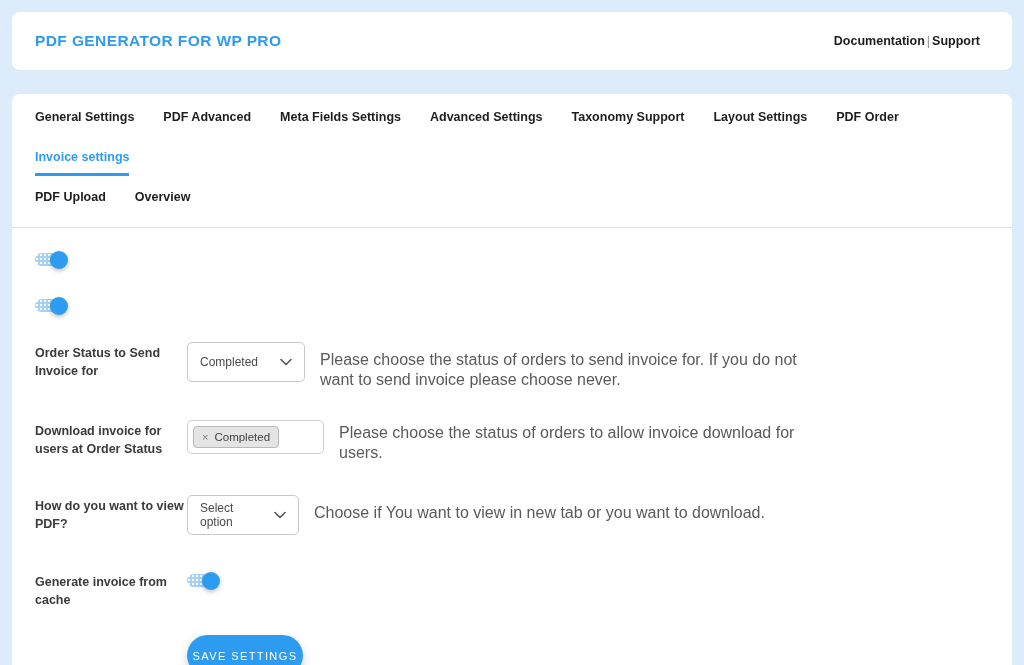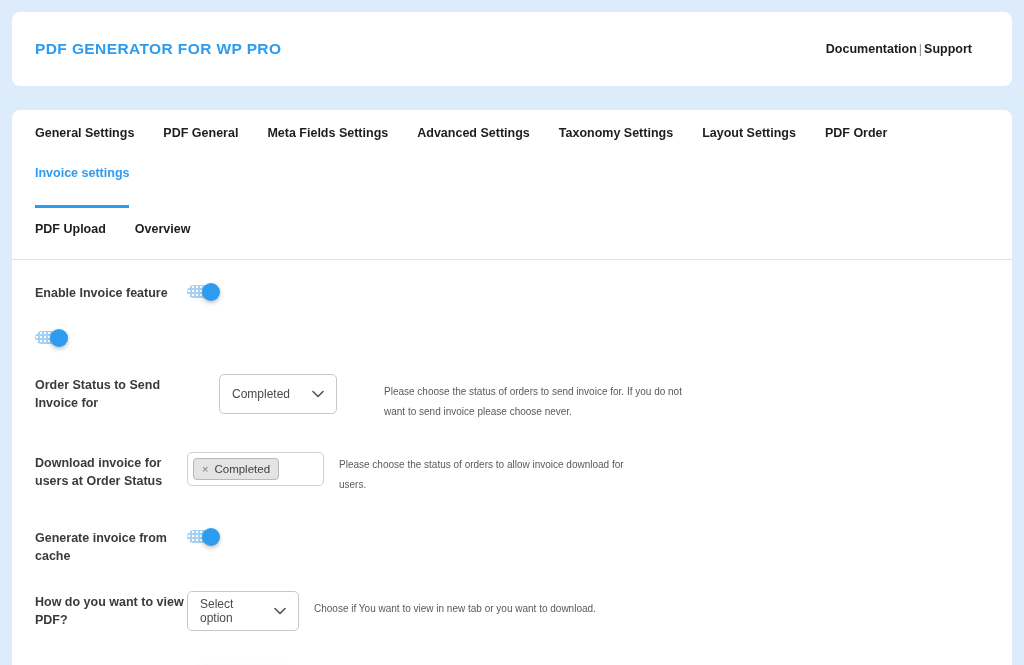--- a/index.html
+++ b/index.html
@@ -9,25 +9,25 @@
     font-family: "Liberation Sans", sans-serif;
     padding: 12px;
     overflow: hidden;
   }
   .card {
     background: #ffffff;
     border-radius: 8px;
   }
   
   .header-card {
-    height: 74px;
+    height: 58px;
     display: flex;
     align-items: center;
     justify-content: space-between;
-    padding: 0 40px 0 23px;
+    padding: 0 32px 0 23px;
     margin-bottom: 8px;
   }
   .plugin-title {
     color: #2d9cf0;
     font-size: 15.5px;
     font-weight: 800;
     letter-spacing: 0.4px;
   }
   .header-links {
     display: flex;
@@ -57,21 +57,21 @@
     color: #1e1e1e;
     line-height: 20px;
     padding-bottom: 9px;
     margin-bottom: 11px;
     cursor: pointer;
     white-space: nowrap;
   }
   .tab.active {
     color: #2d9cf0;
     border-bottom: 3px solid #2d9cf0;
-    padding-bottom: 22px;
+    padding-bottom: 6px;
   }
   .tab-break { width: 100%; height: 0; }
   
   .form {
     padding: 22px 23px 0 23px;
   }
   .form-row {
     display: flex;
     align-items: flex-start;
   }
@@ -79,21 +79,21 @@
     width: 152px;
     flex: 0 0 152px;
     font-size: 12.5px;
     font-weight: 700;
     color: #3b3b3b;
     line-height: 18px;
     white-space: pre-line;
     padding-top: 2px;
   }
   .row-toggle    { margin-bottom: 26px; min-height: 20px; }
-  .row-select    { margin-bottom: 30px; gap: 32px; }
+  .row-select    { margin-bottom: 30px; }
   .row-multi     { margin-bottom: 32px; }
   .row-last      { margin-bottom: 36px; }
   
   .toggle {
     position: relative;
     width: 30px;
     height: 13px;
     border-radius: 7px;
     background-color: #a5d2f4;
     background-image: radial-gradient(#ffffff 0.9px, transparent 1px);
@@ -153,21 +153,21 @@
     color: #424242;
   }
   .chip-x {
     font-size: 11px;
     color: #7a7a7a;
     cursor: pointer;
     line-height: 1;
   }
   
   .row-desc {
-    font-size: 10px;
+    font-size: 16px;
     color: #5a5a5a;
     line-height: 20px;
     white-space: pre-line;
     margin-left: 15px;
     padding-top: 8px;
   }
   .desc-multi { padding-top: 3px; }
   
   .save-row { margin-left: 152px; }
   .save-button {
@@ -194,36 +194,35 @@
     <span class="header-link">Documentation</span>
     <span class="link-sep">|</span>
     <span class="header-link">Support</span>
   </div>
 </div>
 
 <div class="card main-card">
 
   <div class="tabs">
     <div class="tab">General Settings</div>
-    <div class="tab">PDF General</div>
+    <div class="tab">PDF Advanced</div>
     <div class="tab">Meta Fields Settings</div>
     <div class="tab">Advanced Settings</div>
-    <div class="tab">Taxonomy Settings</div>
+    <div class="tab">Taxonomy Support</div>
     <div class="tab">Layout Settings</div>
     <div class="tab">PDF Order</div>
     <div class="tab active">Invoice settings</div>
     <div class="tab-break"></div>
     <div class="tab">PDF Upload</div>
     <div class="tab">Overview</div>
   </div>
 
   <div class="form">
 
     <div class="form-row row-toggle">
-      <div class="row-label">Enable Invoice feature</div>
       <div class="toggle">
         <div class="knob"></div>
       </div>
     </div>
 
     <div class="form-row row-toggle">
       <div class="toggle">
         <div class="knob"></div>
       </div>
     </div>
@@ -249,40 +248,40 @@
       <div class="multiselect">
         <span class="chip">
           <span class="chip-x">×</span>
           <span>Completed</span>
         </span>
       </div>
       <div class="row-desc desc-multi">Please choose the status of orders to allow invoice download for
 users.</div>
     </div>
 
-    <div class="form-row row-toggle">
-      <div class="row-label">Generate invoice from
-cache</div>
-      <div class="toggle">
-        <div class="knob"></div>
-      </div>
-    </div>
-
     <div class="form-row row-last">
       <div class="row-label">How do you want to view
 PDF?</div>
       <div class="select-box select-w2">
         <span>Select option</span>
         <span class="chevron">
           <svg width="12" height="8" viewBox="0 0 12 8">
               <path d="M1 1.5 L6 6.5 L11 1.5" stroke="#555555" stroke-width="1.6" fill="none" stroke-linecap="round" stroke-linejoin="round"></path>
             </svg>
         </span>
       </div>
       <div class="row-desc">Choose if You want to view in new tab or you want to download.</div>
     </div>
 
+    <div class="form-row row-toggle">
+      <div class="row-label">Generate invoice from
+cache</div>
+      <div class="toggle">
+        <div class="knob"></div>
+      </div>
+    </div>
+
     <div class="save-row">
       <button class="save-button">SAVE SETTINGS</button>
     </div>
 
   </div>
 </div>
 
 </body></html>

